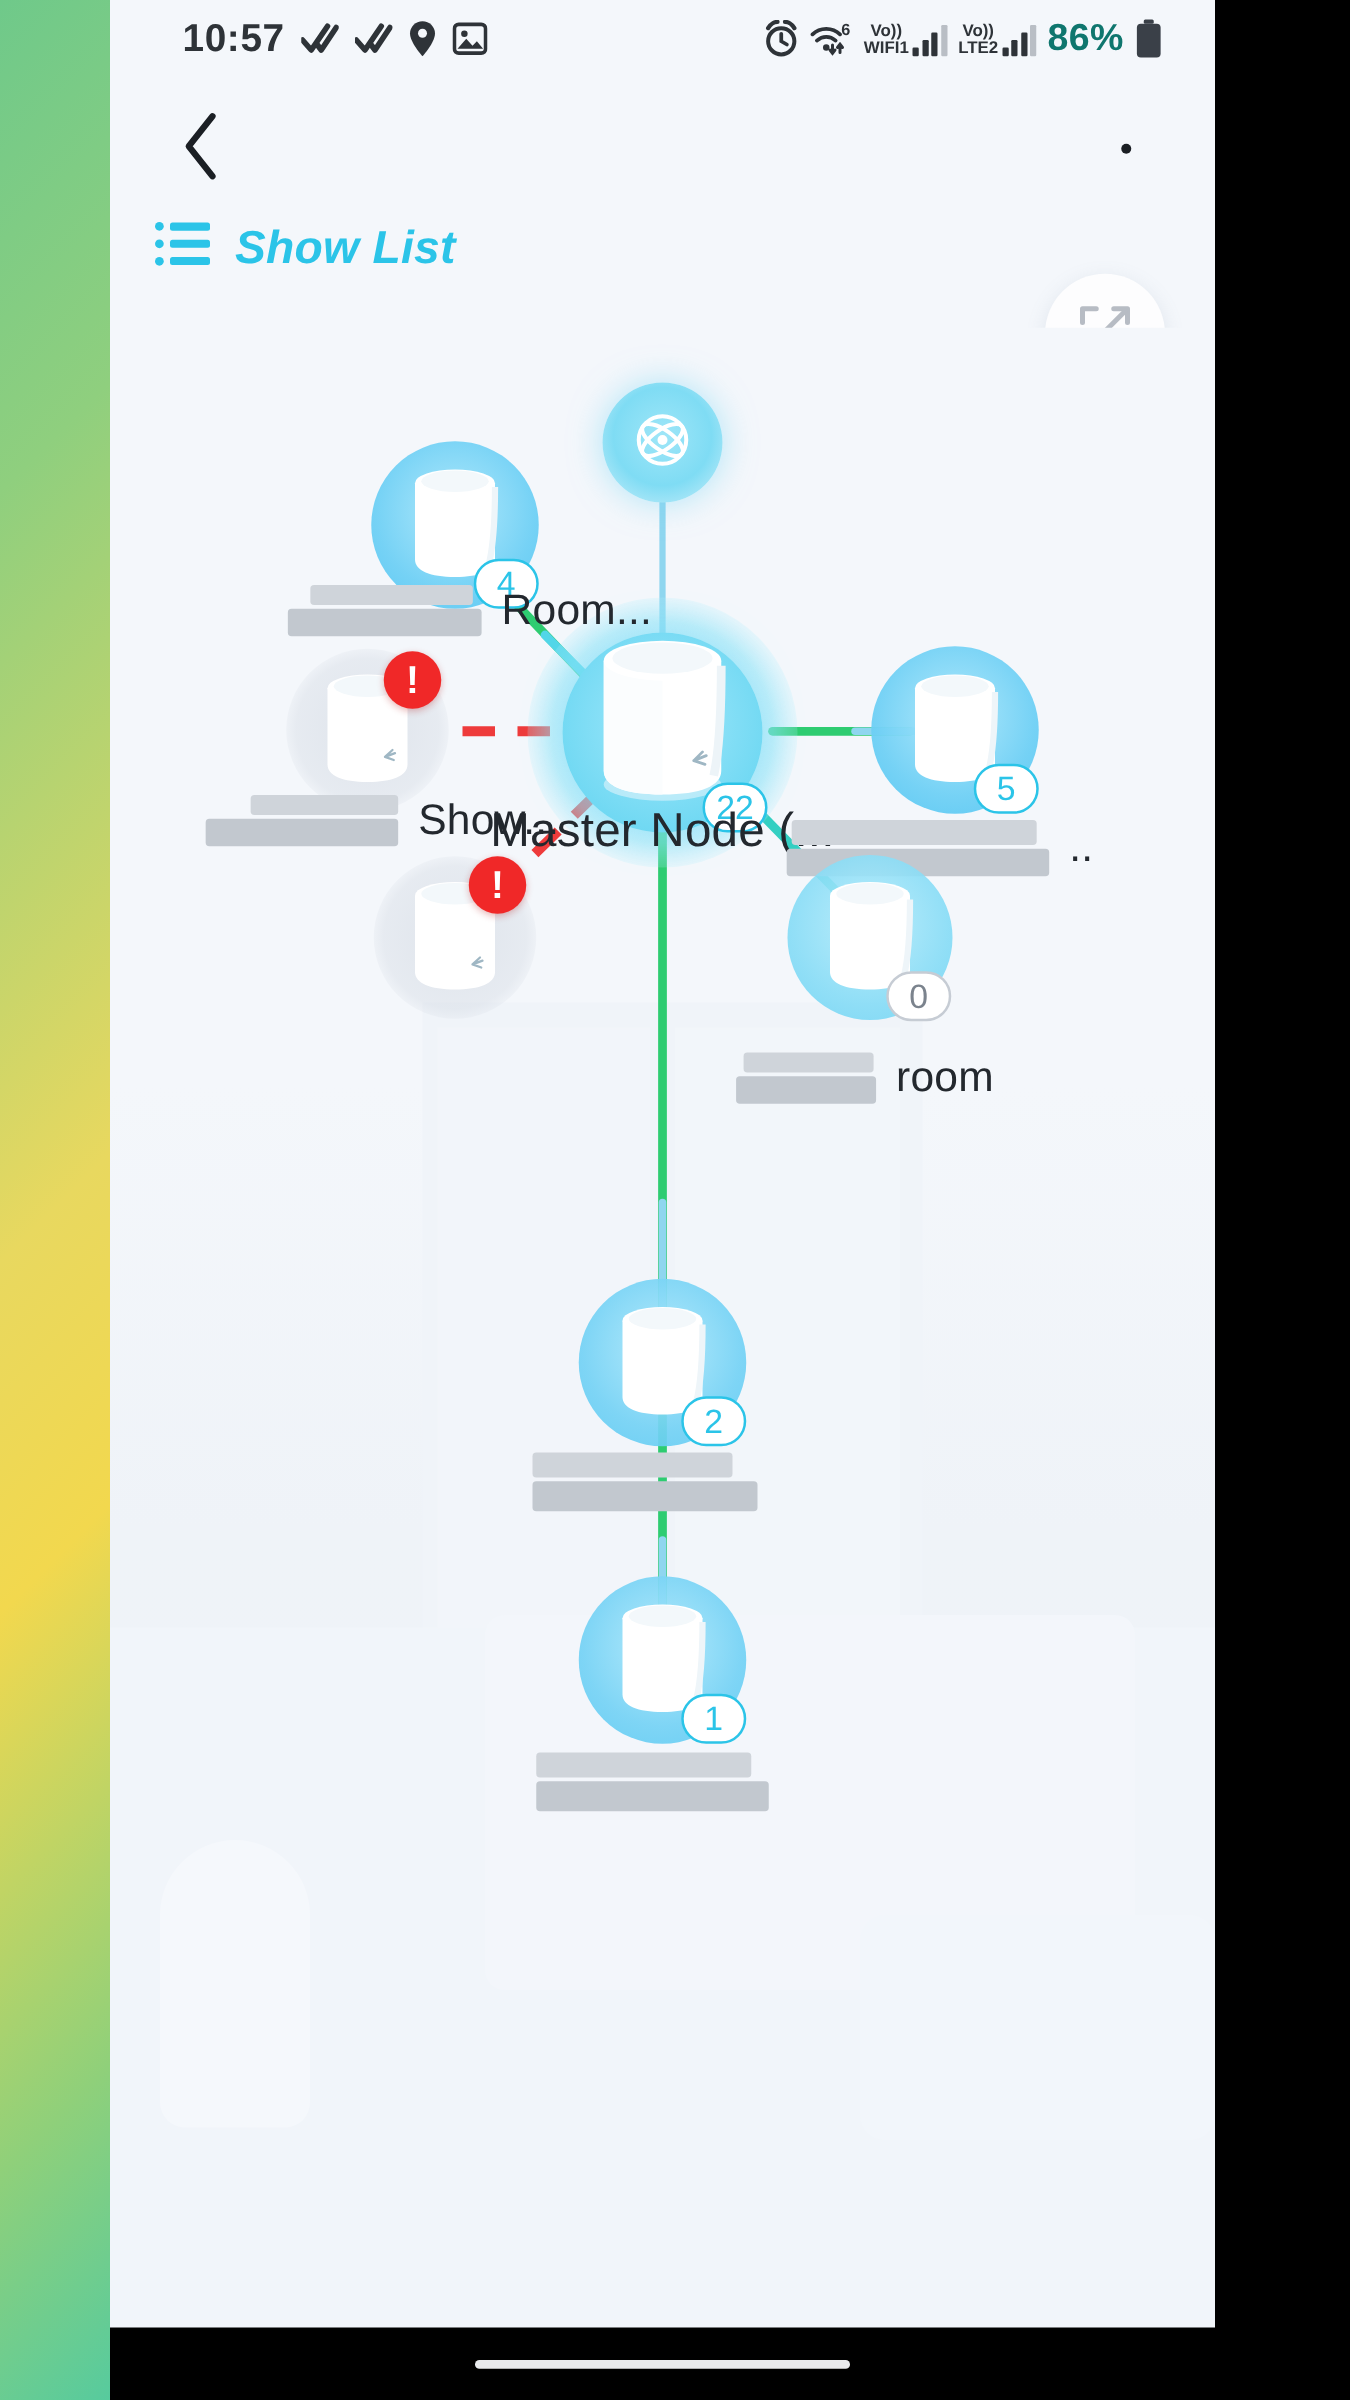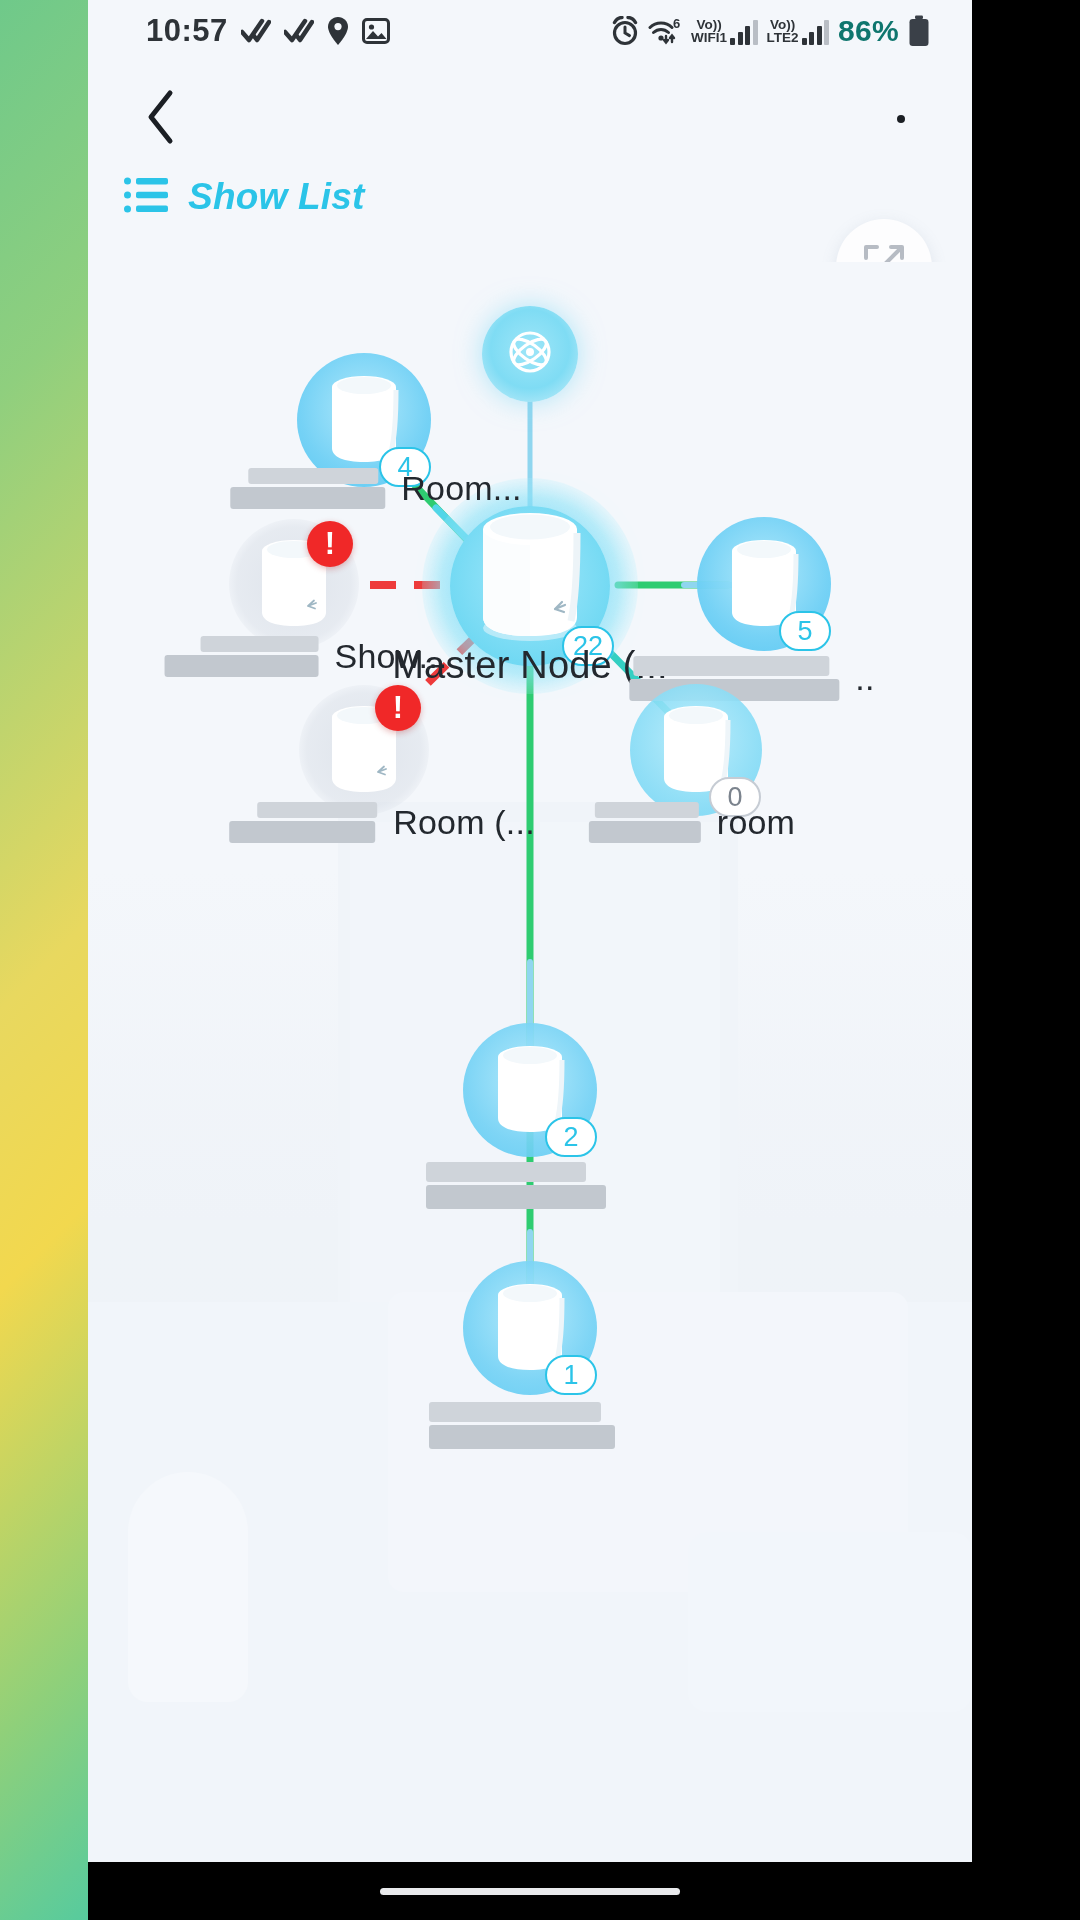--- a/index.html
+++ b/index.html
@@ -345,41 +345,34 @@
         <div class="deco" style="top:50%;">
           <svg width="88" height="100" viewBox="0 0 88 100">
             <path d="M12 19 L12 80 C12 89 24 94 44 94 C64 94 76 89 76 80 L76 19 Z" fill="#ffffff"></path>
             <ellipse cx="44" cy="19" rx="32" ry="11" fill="#ffffff"></ellipse>
             <ellipse cx="44" cy="17.5" rx="27" ry="8.6" fill="#f3f8fb"></ellipse>
             <path d="M58 74 l8 -3 m-8 3 l7 2.5 m-7 -2.5 l6 -5.5" stroke="#9fb7c4" stroke-width="1.8" fill="none" stroke-linecap="round"></path>
           </svg>
         </div>
         <div class="errbadge" style="left:96px;top:20px;">!</div>
       </div>
-      <div class="nlabel" style="left:294px;top:540px;">
-        <span class="rstack">
-          <span class="redact" style="width:120px;height:16px;margin-left:28px;"></span>
-          <span class="redact2" style="width:146px;height:22px;"></span>
-        </span>
-        <span>Room (...</span>
-      </div>
 
       <div class="node" style="left:608px;top:488px;width:170px;height:170px;">
         <div class="halo" style="width:132px;height:132px;background:radial-gradient(circle at 50% 42%,#b6ecfb 0%,#86dcf6 62%,#6ed3f3 100%);opacity:.9;"></div>
         <div class="deco" style="top:50%;">
           <svg width="88" height="100" viewBox="0 0 88 100">
             <path d="M12 19 L12 80 C12 89 24 94 44 94 C64 94 76 89 76 80 L76 19 Z" fill="#ffffff"></path>
             <ellipse cx="44" cy="19" rx="32" ry="11" fill="#ffffff"></ellipse>
             <ellipse cx="44" cy="17.5" rx="27" ry="8.6" fill="#f3f8fb"></ellipse>
             <path d="M76 22 C76 50 74 72 71 84" stroke="#eef5f9" stroke-width="5" fill="none"></path>
           </svg>
         </div>
         <div class="badge" style="left:98px;top:112px;border-color:#c6ccd4;color:#7b838d;">0</div>
       </div>
-      <div class="nlabel" style="left:604px;top:540px;">
+      <div class="nlabel" style="left:604px;top:580px;">
         <span class="rstack">
           <span class="redact" style="width:104px;height:16px;margin-left:6px;"></span>
           <span class="redact2" style="width:112px;height:22px;"></span>
         </span>
         <span>room</span>
       </div>
 
       <div class="node" style="left:442px;top:828px;width:170px;height:170px;">
         <div class="halo" style="width:134px;height:134px;background:radial-gradient(circle at 50% 42%,#b0e9fb 0%,#74d2f5 62%,#5ccaf2 100%);opacity:.92;"></div>
         <div class="deco" style="top:50%;">

